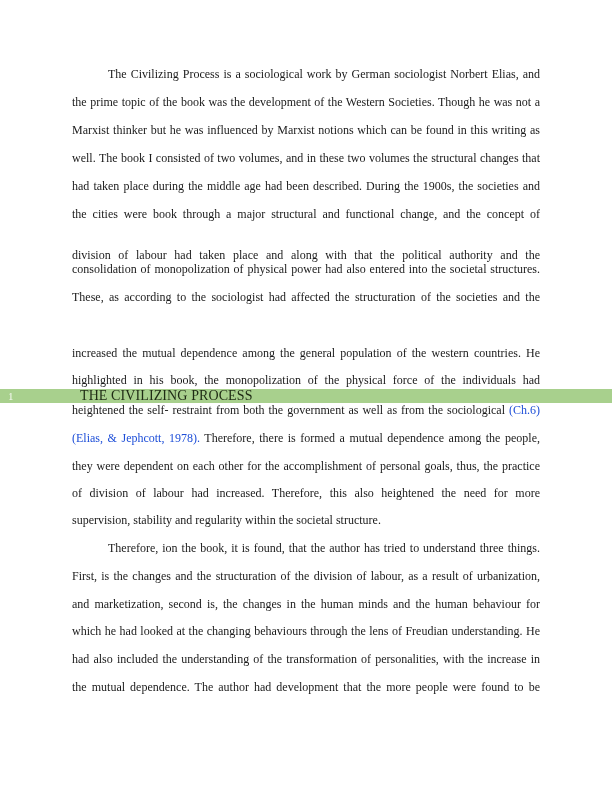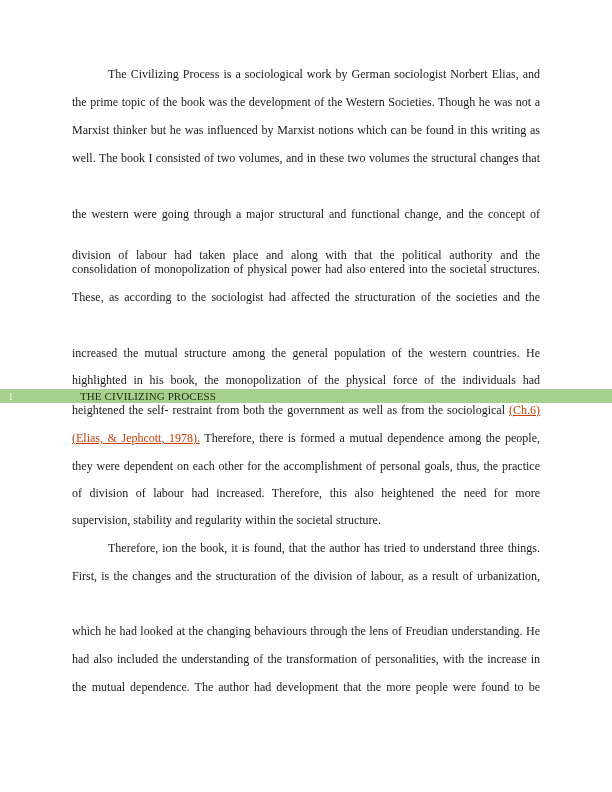--- a/index.html
+++ b/index.html
@@ -33,22 +33,21 @@
       text-align-last: justify;
     }
     .line.indent {
       left: 108px;
       width: 432px;
     }
     .line.last {
       text-align-last: left;
     }
     .cite {
-      color: #c2410c;
-      text-decoration: underline;
+      color: #1d4ed8;
     }
     .header-band {
       position: absolute;
       left: 0;
       top: 389px;
       width: 612px;
       height: 14px;
       background: #a8d08d;
     }
     .page-number {
@@ -59,51 +58,53 @@
       line-height: 14px;
       font-size: 11px;
       color: #f4f8f0;
     }
     .running-head {
       position: absolute;
       left: 80px;
       top: 388px;
       height: 14px;
       line-height: 16px;
-      font-size: 11px;
+      font-size: 14px;
       color: #1e2a14;
       letter-spacing: 0.1px;
       text-align: right;
     }
   </style>
 </head>
 <body>
 
 <div class="page">
 
   <div class="line indent" style="top:67px">The Civilizing Process is a sociological work by German sociologist Norbert Elias, and</div>
   <div class="line" style="top:95px">the prime topic of the book was the development of the Western Societies. Though he was not a</div>
   <div class="line" style="top:151px">well. The book I consisted of two volumes, and in these two volumes the structural changes that</div>
   <div class="line" style="top:123px">Marxist thinker but he was influenced by Marxist notions which can be found in this writing as</div>
-  <div class="line" style="top:207px">the western were going through a major structural and functional change, and the concept of</div>
+  <div class="line" style="top:179px">had taken place during the middle age had been described. During the 1900s, the societies and</div>
+  <div class="line" style="top:207px">the cities were book through a major structural and functional change, and the concept of</div>
   <div class="line" style="top:248px">division of labour had taken place and along with that the political authority and the</div>
   <div class="line" style="top:262px">consolidation of monopolization of physical power had also entered into the societal structures.</div>
   <div class="line" style="top:290px">These, as according to the sociologist had affected the structuration of the societies and the</div>
-  <div class="line" style="top:346px">increased the mutual structure among the general population of the western countries. He</div>
+  <div class="line" style="top:346px">increased the mutual dependence among the general population of the western countries. He</div>
   <div class="line" style="top:373px">highlighted in his book, the monopolization of the physical force of the individuals had</div>
 
   <div class="header-band"></div>
   <div class="page-number">1</div>
   <div class="running-head">THE CIVILIZING PROCESS</div>
 
   <div class="line" style="top:403px"><span>heightened the self- restraint from both the government as well as from the sociological </span><span class="cite">(Ch.6)</span></div>
   <div class="line" style="top:431px"><span class="cite">(Elias, &amp; Jephcott, 1978).</span><span> Therefore, there is formed a mutual dependence among the people,</span></div>
   <div class="line" style="top:459px">they were dependent on each other for the accomplishment of personal goals, thus, the practice</div>
   <div class="line" style="top:486px">of division of labour had increased. Therefore, this also heightened the need for more</div>
   <div class="line last" style="top:513px">supervision, stability and regularity within the societal structure.</div>
 
   <div class="line indent" style="top:541px">Therefore, ion the book, it is found, that the author has tried to understand three things.</div>
   <div class="line" style="top:569px">First, is the changes and the structuration of the division of labour, as a result of urbanization,</div>
+  <div class="line" style="top:597px">and marketization, second is, the changes in the human minds and the human behaviour for</div>
   <div class="line" style="top:624px">which he had looked at the changing behaviours through the lens of Freudian understanding. He</div>
   <div class="line" style="top:652px">had also included the understanding of the transformation of personalities, with the increase in</div>
   <div class="line" style="top:680px">the mutual dependence. The author had development that the more people were found to be</div>
 
 </div>
 
 </body></html>

